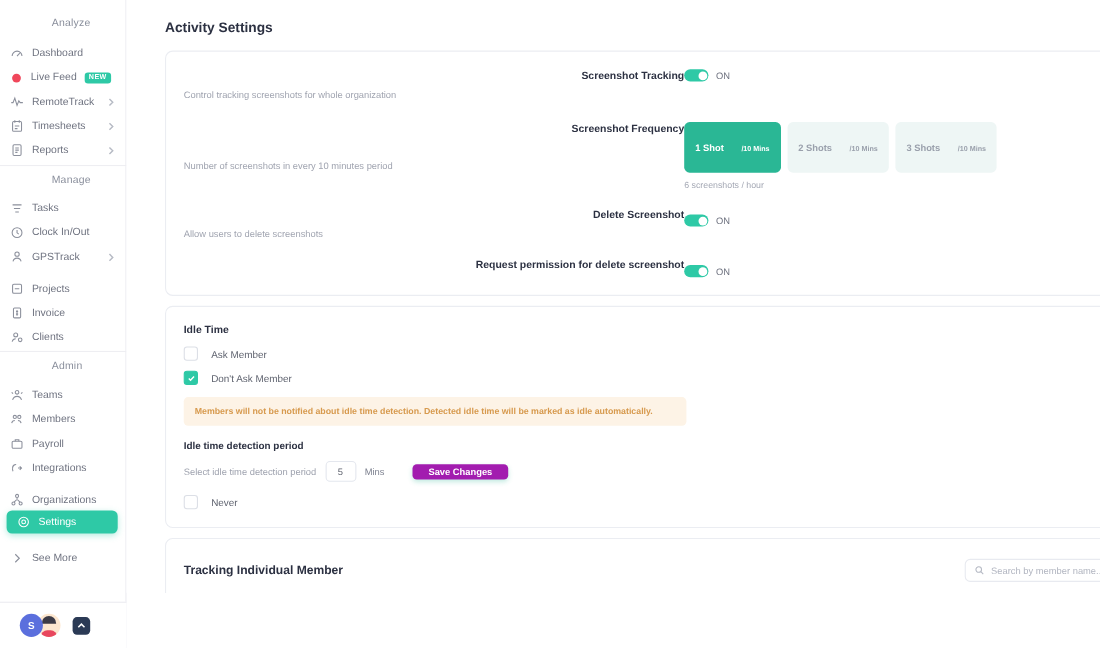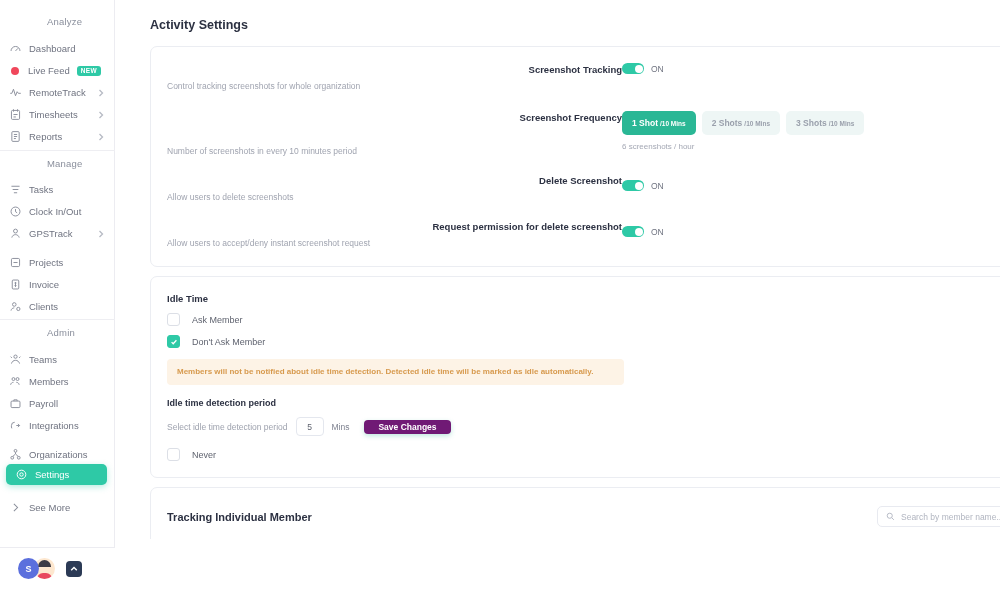--- a/index.html
+++ b/index.html
@@ -107,22 +107,22 @@
   }
   .toggle .knob {
     position: absolute; top: 1.5px; right: 1.5px; width: 8px; height: 8px;
     border-radius: 50%; background: #fff;
   }
   .toggle-label { font-size: 8.5px; color: #6f7380; }
 
   .freq-group { display: flex; gap: 6px; }
   .freq-btn {
     border-radius: 5px; background: #eef6f5; color: #9aa0ac;
-    font-size: 8.5px; padding: 7px 10px; cursor: pointer; white-space: nowrap;
-    display: flex; align-items: baseline; gap: 2px; justify-content: flex-end;
+    font-size: 8.5px; padding: 18px 10px; cursor: pointer; white-space: nowrap;
+    display: flex; align-items: baseline; gap: 16px; justify-content: flex-end;
   }
   .freq-btn .big { font-weight: 700; font-size: 8.5px; }
   .freq-btn .small { font-size: 6.5px; font-weight: 700; }
   .freq-btn.sel { background: #2ab795; color: #ffffff; }
   .freq-note { font-size: 8px; color: #a4a8b4; margin-top: 7px; }
 
   
   .idle-title { font-size: 9.5px; font-weight: 700; color: #2c3142; padding-left: 16px; }
   .cbrow { display: flex; align-items: center; gap: 12px; padding-left: 16px; margin-top: 9px; }
   .cb {
@@ -141,23 +141,23 @@
                     padding-left: 16px; margin-top: 13px; }
   .period-row { display: flex; align-items: center; gap: 8px; padding-left: 16px; margin-top: 9px; }
   .period-label { font-size: 8.5px; color: #9ea2ae; }
   .period-input {
     width: 28px; height: 19px; border: 1px solid #e4e7ee; border-radius: 4px;
     background: #fff; font-size: 8.5px; color: #5f636f; text-align: center;
     font-family: "Liberation Sans", sans-serif;
   }
   .mins { font-size: 8.5px; color: #7e8290; }
   .btn-save {
-    background: #701a75; color: #fff; font-size: 8.5px; font-weight: 700;
+    background: #a21caf; color: #fff; font-size: 8.5px; font-weight: 700;
     border: none; border-radius: 4px; padding: 2px 14px; cursor: pointer;
-    margin-left: 7px; font-family: "Liberation Sans", sans-serif;
+    margin-left: 18px; font-family: "Liberation Sans", sans-serif;
     box-shadow: 0 2px 5px rgba(42,183,149,.3);
   }
 
   
   .tim-head {
     display: flex; align-items: center; justify-content: space-between;
     padding: 0 16px;
   }
   .tim-title { font-size: 11px; font-weight: 700; color: #2c3142; }
   .search-box {
@@ -468,21 +468,20 @@
           <div class="toggle">
               <span class="knob"></span>
             </div>
           <span class="toggle-label">ON</span>
         </div>
       </div>
 
       <div class="row" style="margin-top:16px">
         <div class="left">
           <div class="r-title">Request permission for delete screenshot</div>
-          <div class="r-sub">Allow users to accept/deny instant screenshot request</div>
         </div>
         <div class="toggle-wrap" style="margin-top:6px">
           <div class="toggle">
               <span class="knob"></span>
             </div>
           <span class="toggle-label">ON</span>
         </div>
       </div>
     </section>
 

